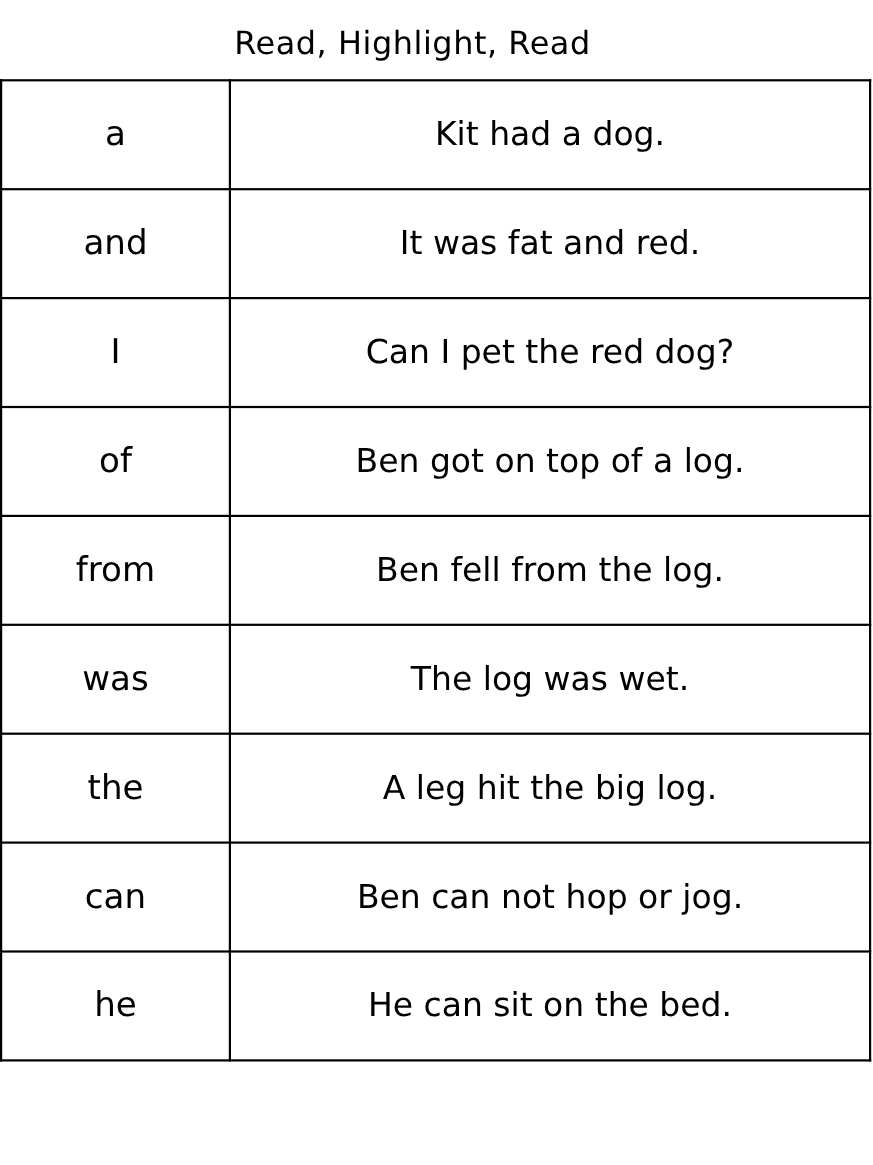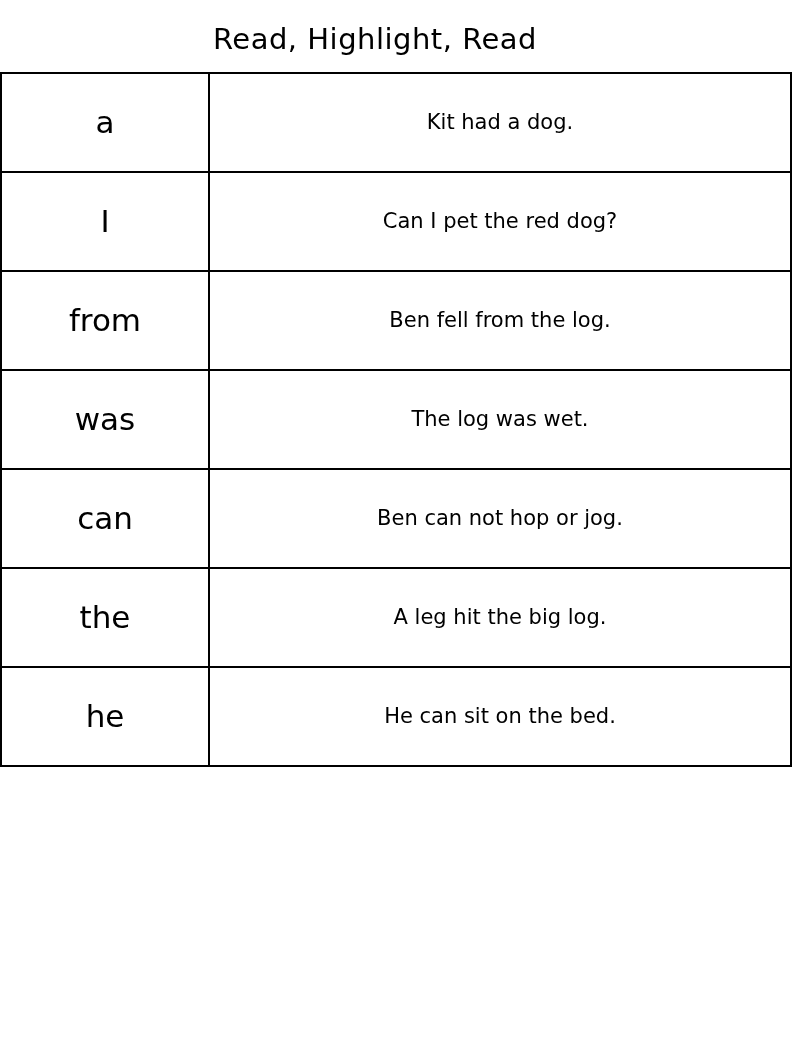--- a/index.html
+++ b/index.html
@@ -41,21 +41,21 @@
     vertical-align: middle;
     height: 97px;
     padding: 0 6px;
   }
   .col-word {
     width: 194px;
     font-size: 31px;
   }
   .col-sentence {
     width: 568px;
-    font-size: 21px;
+    font-size: 30px;
   }
   .cell-text {
     display: block;
     line-height: 1.1;
   }
 </style>
 </head>
 <body>
 
 <div class="page">
@@ -67,56 +67,72 @@
       <tr>
         <td class="col-word">
             <span class="cell-text">a</span>
           </td>
         <td class="col-sentence">
             <span class="cell-text">Kit had a dog.</span>
           </td>
       </tr>
       <tr>
         <td class="col-word">
+            <span class="cell-text">and</span>
+          </td>
+        <td class="col-sentence">
+            <span class="cell-text">It was fat and red.</span>
+          </td>
+      </tr>
+      <tr>
+        <td class="col-word">
             <span class="cell-text">I</span>
           </td>
         <td class="col-sentence">
             <span class="cell-text">Can I pet the red dog?</span>
+          </td>
+      </tr>
+      <tr>
+        <td class="col-word">
+            <span class="cell-text">of</span>
+          </td>
+        <td class="col-sentence">
+            <span class="cell-text">Ben got on top of a log.</span>
           </td>
       </tr>
       <tr>
         <td class="col-word">
             <span class="cell-text">from</span>
           </td>
         <td class="col-sentence">
             <span class="cell-text">Ben fell from the log.</span>
           </td>
       </tr>
       <tr>
         <td class="col-word">
             <span class="cell-text">was</span>
           </td>
         <td class="col-sentence">
             <span class="cell-text">The log was wet.</span>
           </td>
       </tr>
       <tr>
         <td class="col-word">
+            <span class="cell-text">the</span>
+          </td>
+        <td class="col-sentence">
+            <span class="cell-text">A leg hit the big log.</span>
+          </td>
+      </tr>
+      <tr>
+        <td class="col-word">
             <span class="cell-text">can</span>
           </td>
         <td class="col-sentence">
             <span class="cell-text">Ben can not hop or jog.</span>
-          </td>
-      </tr>
-      <tr>
-        <td class="col-word">
-            <span class="cell-text">the</span>
-          </td>
-        <td class="col-sentence">
-            <span class="cell-text">A leg hit the big log.</span>
           </td>
       </tr>
       <tr>
         <td class="col-word">
             <span class="cell-text">he</span>
           </td>
         <td class="col-sentence">
             <span class="cell-text">He can sit on the bed.</span>
           </td>
       </tr>

